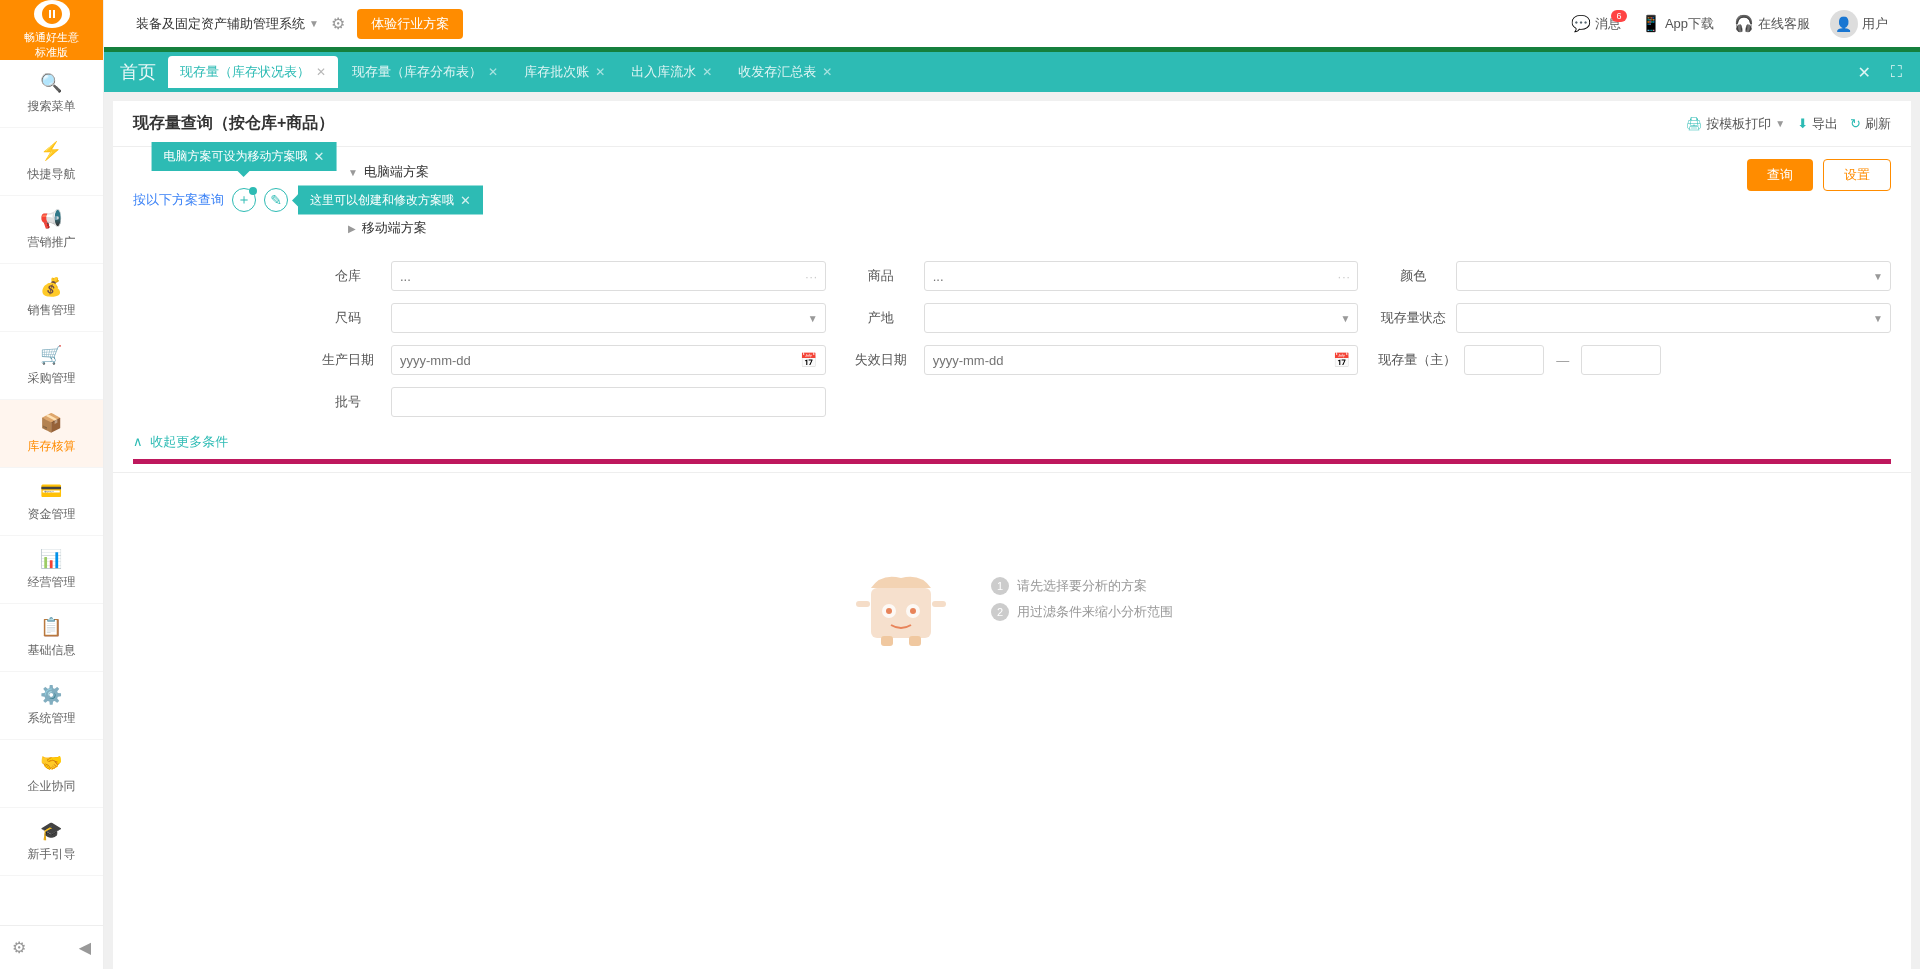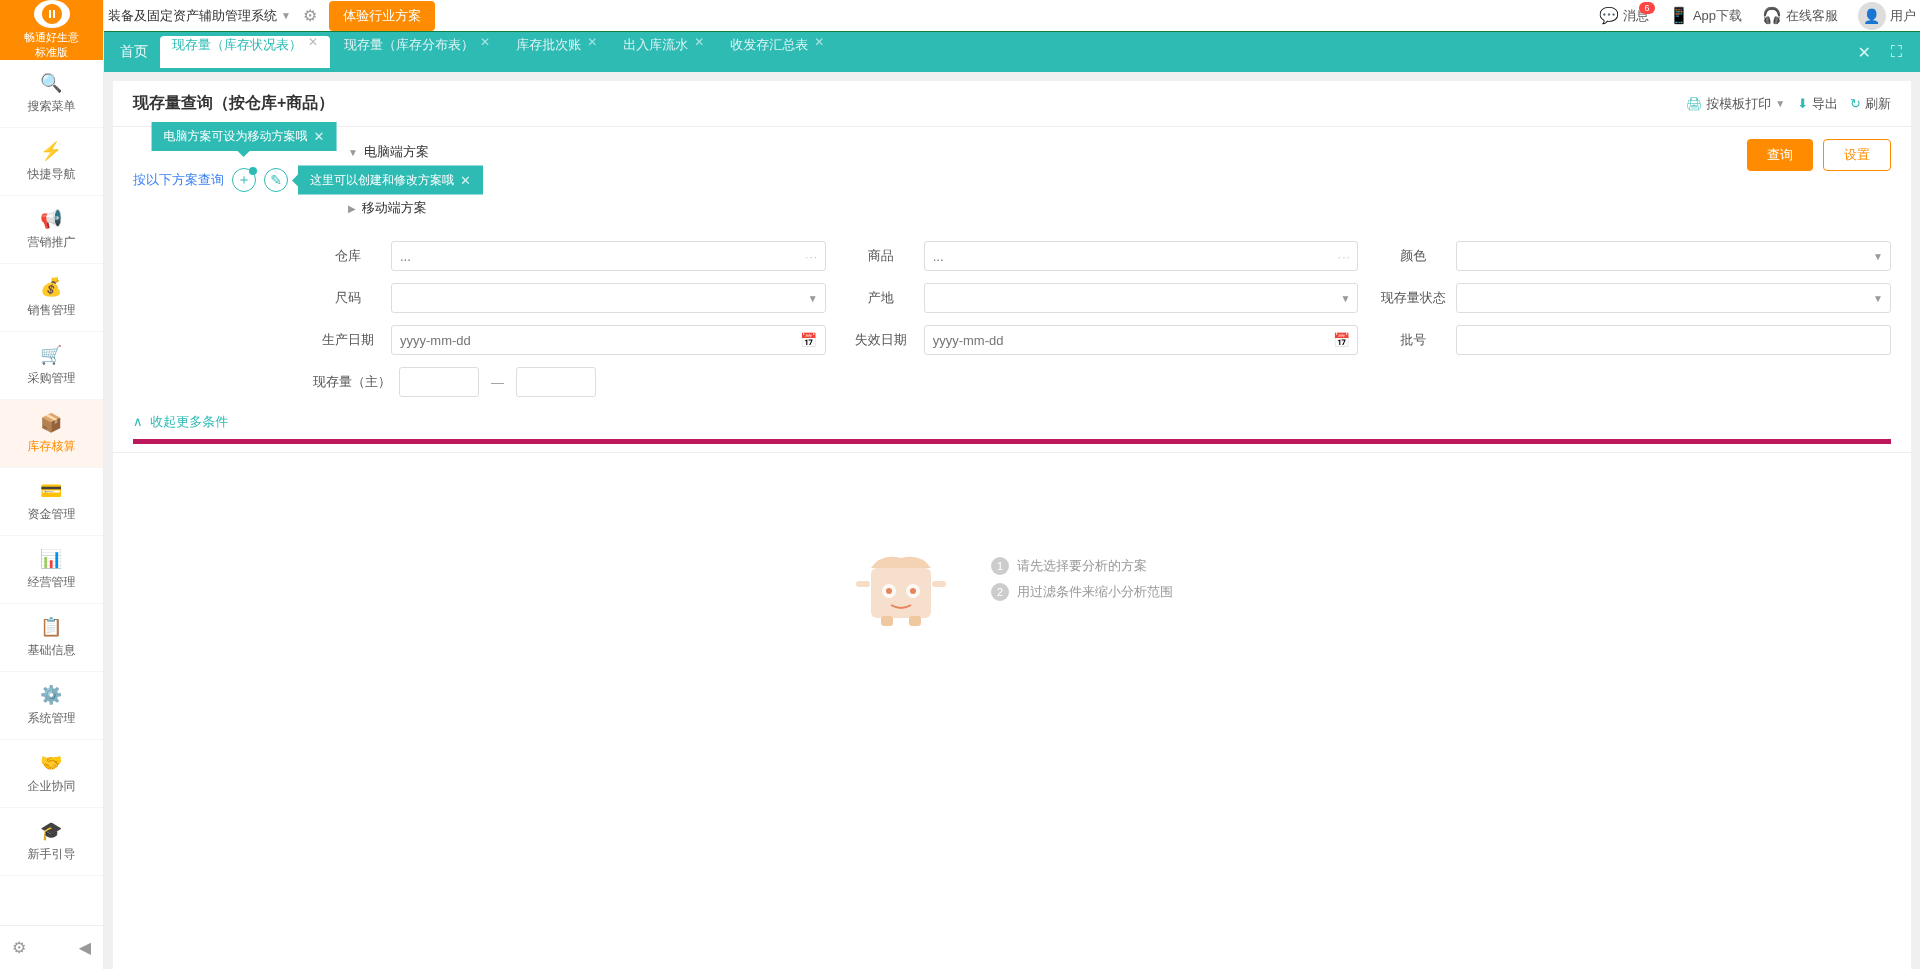--- a/index.html
+++ b/index.html
@@ -68,27 +68,27 @@
     .main {
       flex: 1;
       display: flex;
       flex-direction: column;
       height: 969px;
       overflow: hidden;
     }
 
     
     .top-header {
-      height: 32px;
+      height: 52px;
       background: #fff;
       display: flex;
       align-items: center;
       justify-content: space-between;
-      padding: 0 4px;
-      border-bottom: 1px solid #15803d;
+      padding: 0 32px;
+      border-bottom: 5px solid #15803d;
       flex-shrink: 0;
     }
     .top-header-left {
       display: flex;
       align-items: center;
       gap: 12px;
     }
     .system-select {
       display: flex;
       align-items: center;
@@ -153,20 +153,21 @@
       background: #2dbbb4;
       display: flex;
       align-items: center;
       padding: 0 4px;
       flex-shrink: 0;
       overflow-x: auto;
       position: relative;
     }
     .tab-item {
       display: flex;
+      align-items: center;
       padding: 0 12px;
       height: 32px;
       border-radius: 4px 4px 0 0;
       cursor: pointer;
       font-size: 13px;
       white-space: nowrap;
       gap: 6px;
       color: rgba(255,255,255,0.85);
       margin-right: 2px;
     }
@@ -182,21 +183,21 @@
       line-height: 1;
     }
     .tab-item.active .close-tab { color: #999; }
     .tab-home {
       padding: 0 12px;
       height: 32px;
       display: flex;
       align-items: center;
       color: rgba(255,255,255,0.9);
       cursor: pointer;
-      font-size: 14px;
+      font-size: 18px;
     }
     .tab-bar-right {
       margin-left: auto;
       display: flex;
       align-items: center;
       gap: 8px;
       padding-right: 8px;
     }
     .tab-bar-btn {
       color: rgba(255,255,255,0.85);
@@ -780,29 +781,29 @@
             </div>
           </div>
           <div class="filter-row">
             <span class="filter-row-label">失效日期</span>
             <div class="filter-date-wrap">
               <input class="filter-date" type="text" placeholder="yyyy-mm-dd" style="">
               <span class="filter-date-icon">📅</span>
             </div>
           </div>
           <div class="filter-row">
-            <span class="filter-row-label">批号</span>
-            <input class="filter-input" placeholder="" style="">
-          </div>
-
-          <div class="filter-row">
             <span class="filter-row-label">现存量（主）</span>
             <input class="filter-input" placeholder="" style="max-width: 80px;">
             <span class="filter-range-sep">—</span>
             <input class="filter-input" placeholder="" style="max-width: 80px;">
+          </div>
+
+          <div class="filter-row">
+            <span class="filter-row-label">批号</span>
+            <input class="filter-input" placeholder="" style="">
           </div>
         </div>
 
         <div class="collapse-bar">
           <span class="icon">∧</span>
           <span>收起更多条件</span>
         </div>
       </div>
 
       <div class="empty-state">

